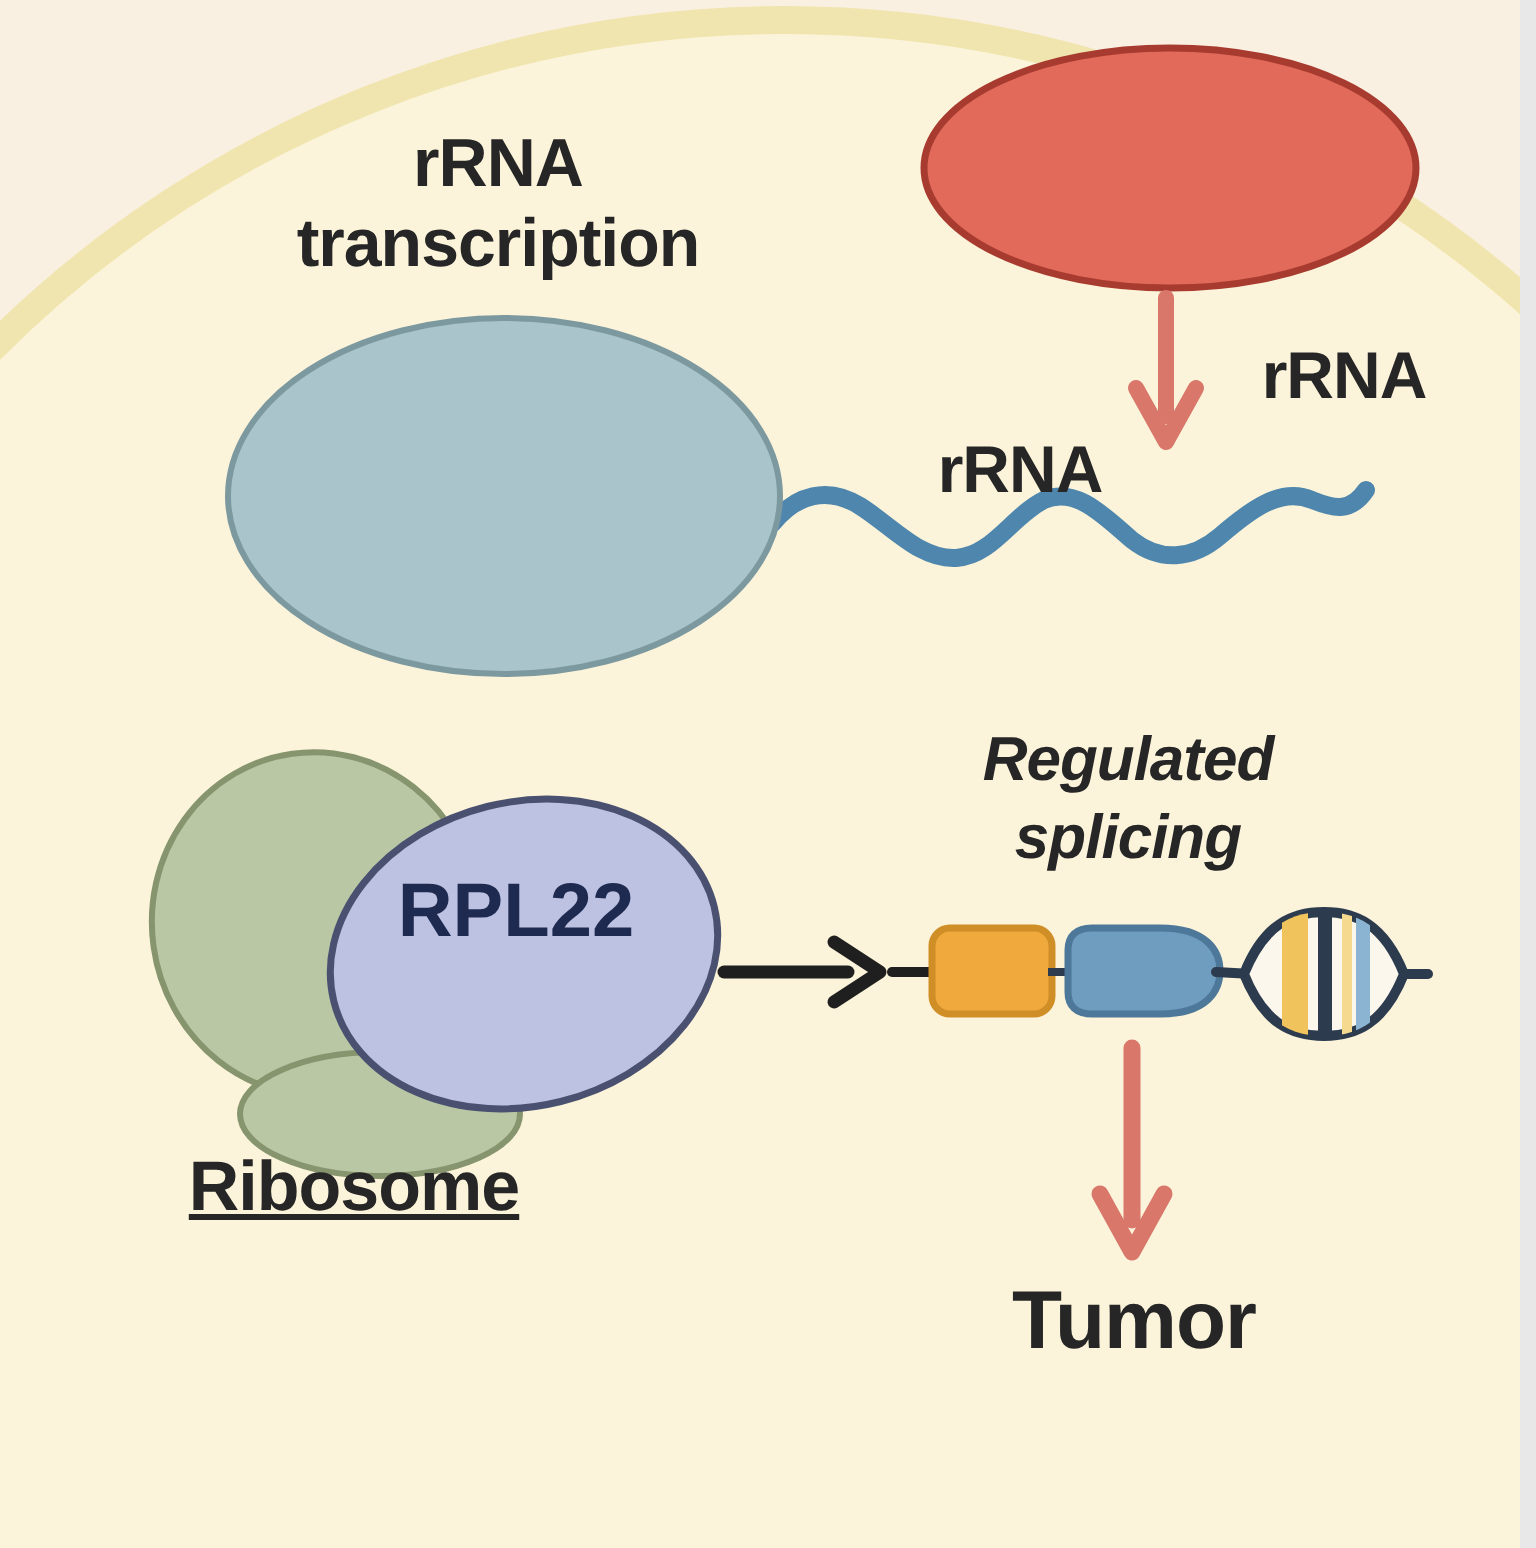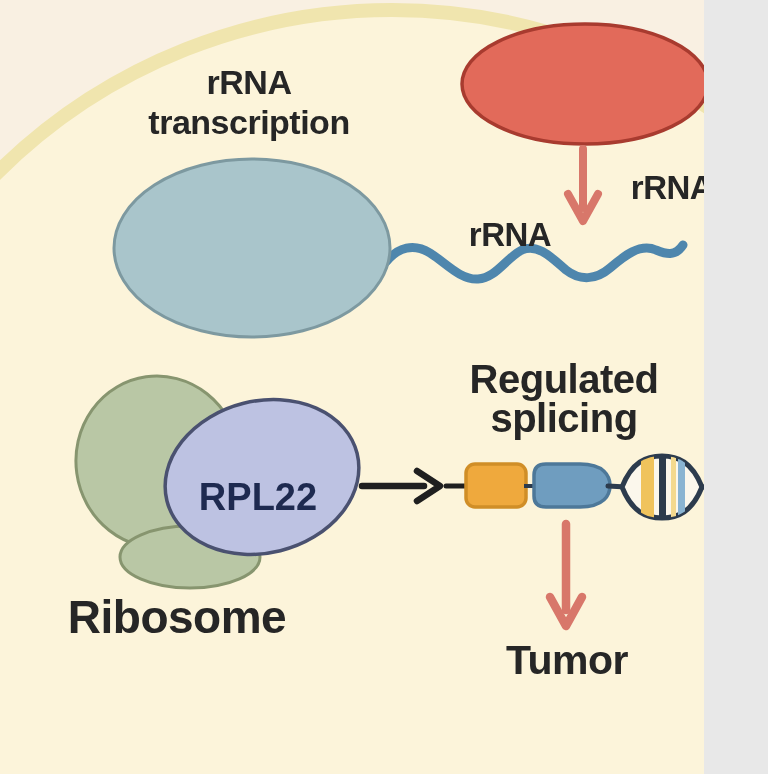--- a/index.html
+++ b/index.html
@@ -1,41 +1,41 @@
 <!DOCTYPE html>
 <html><head>
 <meta charset="utf-8">
 <style>
   html,body{margin:0;padding:0;background:#e8e8e8;}
   #stage{
     position:relative;
-    width:704px;height:774px;
+    width:760px;height:774px;
     overflow:hidden;
     background:#fdba74;
     font-family:"Liberation Sans", sans-serif;
   }
   #shapes{position:absolute;left:0;top:0;width:768px;height:774px;}
   .lbl{
     position:absolute;
     transform:translateX(-50%);
     text-align:center;
     font-weight:bold;
     color:#262626;
     white-space:nowrap;
     letter-spacing:-0.5px;
   }
   .lbl div{white-space:nowrap;}
   #transcription-label{left:249px;top:62px;font-size:34px;line-height:40px;}
   #inhibitor-label{left:585px;top:47px;font-size:30px;line-height:34px;color:#351712;letter-spacing:0;}
   #polymerase-label{left:252px;top:184px;font-size:31px;line-height:38px;color:#17333f;}
   #rrna-label-mid{left:510px;top:216px;font-size:33px;}
   #rrna-label-right{left:672px;top:169px;font-size:33px;}
-  #rpl22-label{left:258px;top:476px;font-size:38px;color:#1e2a50;letter-spacing:0;}
-  #ribosome-label{left:177px;top:590px;font-size:46px;}
-  #splicing-label{left:564px;top:360px;font-size:40px;line-height:39px;}
+  #rpl22-label{left:258px;top:435px;font-size:38px;color:#1e2a50;letter-spacing:0;}
+  #ribosome-label{left:177px;top:574px;font-size:35px;text-decoration:underline;}
+  #splicing-label{left:564px;top:360px;font-size:31px;line-height:39px;font-style:italic;}
   #tumor-label{left:567px;top:639px;font-size:41px;line-height:43px;}
 </style>
 </head>
 <body>
 
 <div id="stage">
 
   <svg id="shapes" viewBox="0 0 768 774">
 
     <rect x="0" y="0" width="768" height="774" fill="#f9f0e2"></rect>

